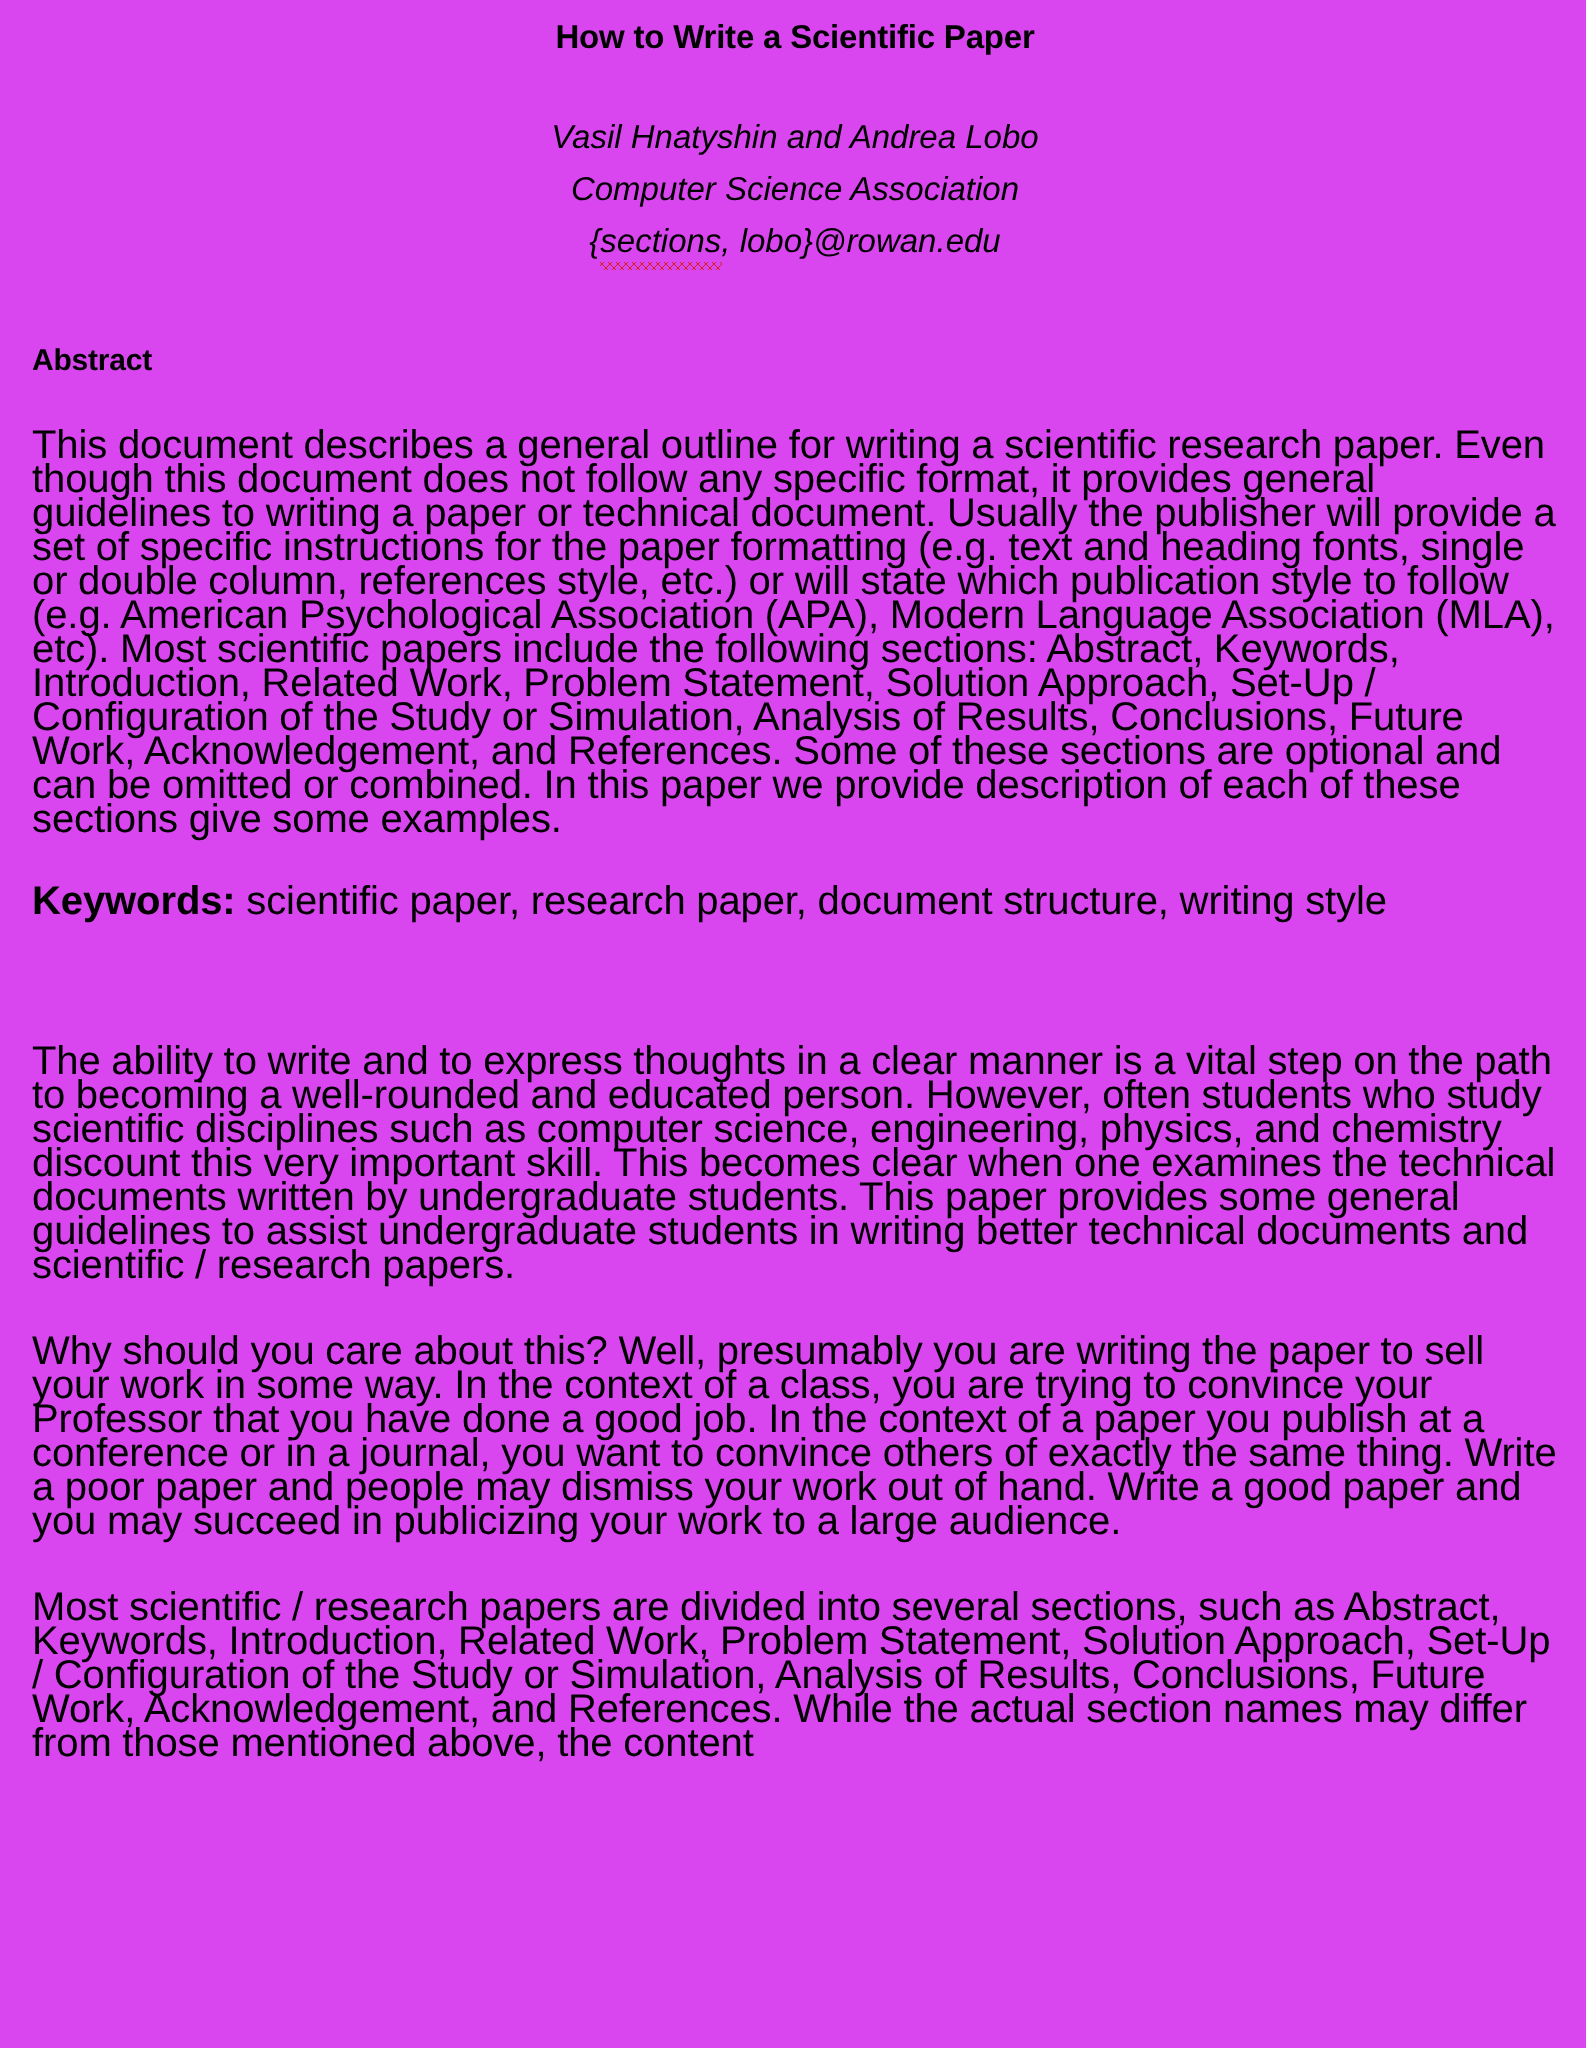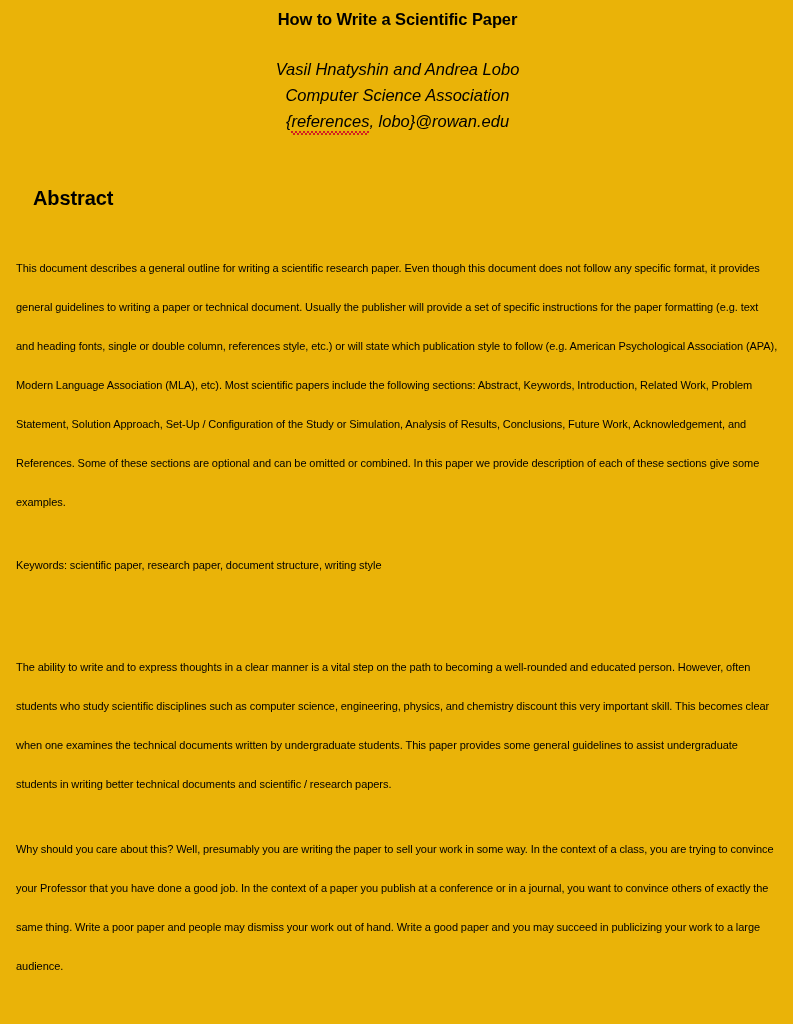--- a/index.html
+++ b/index.html
@@ -13,21 +13,21 @@
     overflow: hidden;
     font-family: "Liberation Sans", sans-serif;
     color: #000000;
     -webkit-font-smoothing: antialiased;
   }
 
   .page {
     position: relative;
     width: 793px;
     height: 1024px;
-    background: #eab308;
+    background: #d946ef;
     box-sizing: border-box;
     padding: 0 14px 0 16px;
     overflow: hidden;
   }
 
   
   .doc-title {
     text-align: center;
     font-weight: bold;
     font-size: 16.5px;
@@ -59,56 +59,56 @@
       linear-gradient(45deg, transparent 45%, #d32020 45%, #d32020 55%, transparent 55%),
       linear-gradient(-45deg, transparent 45%, #d32020 45%, #d32020 55%, transparent 55%);
     background-size: 4px 4px;
     background-repeat: repeat-x;
     background-position: 0 100%, 2px 100%;
   }
 
   
   .section-heading {
     font-weight: bold;
-    font-size: 20px;
+    font-size: 15px;
     line-height: 24px;
-    margin: 17px;
+    margin: 0;
     letter-spacing: -0.1px;
   }
 
   .body-par {
-    font-size: 11px;
-    line-height: 39px;
+    font-size: 20px;
+    line-height: 17px;
     margin: 0;
     text-align: left;
     letter-spacing: -0.05px;
     word-spacing: -0.15px;
   }
 
-  .lead-label { font-weight: normal; text-align: right; }
+  .lead-label { font-weight: bold; text-align: right; }
 
   
   .sp-abstract-head   { height: 34px; }
   .sp-abstract-body   { height: 22px; }
   .sp-keywords        { height: 24px; }
   .sp-intro-head      { height: 41px; }
   .sp-intro-par1      { height: 22px; }
   .sp-par-gap         { height: 26px; }
 </style>
 </head>
 <body>
 
 <div class="page">
 
   <h1 class="doc-title">How to Write a Scientific Paper</h1>
 
   <div class="author-block">
     <span class="author-line">Vasil Hnatyshin and Andrea Lobo</span>
     <span class="author-line">Computer Science Association</span>
-    <span class="author-line"><span>{</span><span class="misspelled">references</span><span>, lobo}@rowan.edu</span></span>
+    <span class="author-line"><span>{</span><span class="misspelled">sections</span><span>, lobo}@rowan.edu</span></span>
   </div>
 
   <div class="sp-abstract-head"></div>
 
   <h2 class="section-heading">Abstract</h2>
 
   <div class="sp-abstract-body"></div>
 
   <p class="body-par">This document describes a general outline for writing a scientific research paper. Even though this document does not follow any specific format, it provides general guidelines to writing a paper or technical document. Usually the publisher will provide a set of specific instructions for the paper formatting (e.g. text and heading fonts, single or double column, references style, etc.) or will state which publication style to follow (e.g. American Psychological Association (APA), Modern Language Association (MLA), etc). Most scientific papers include the following sections: Abstract, Keywords, Introduction, Related Work, Problem Statement, Solution Approach, Set-Up / Configuration of the Study or Simulation, Analysis of Results, Conclusions, Future Work, Acknowledgement, and References. Some of these sections are optional and can be omitted or combined. In this paper we provide description of each of these sections give some examples.</p>
 

